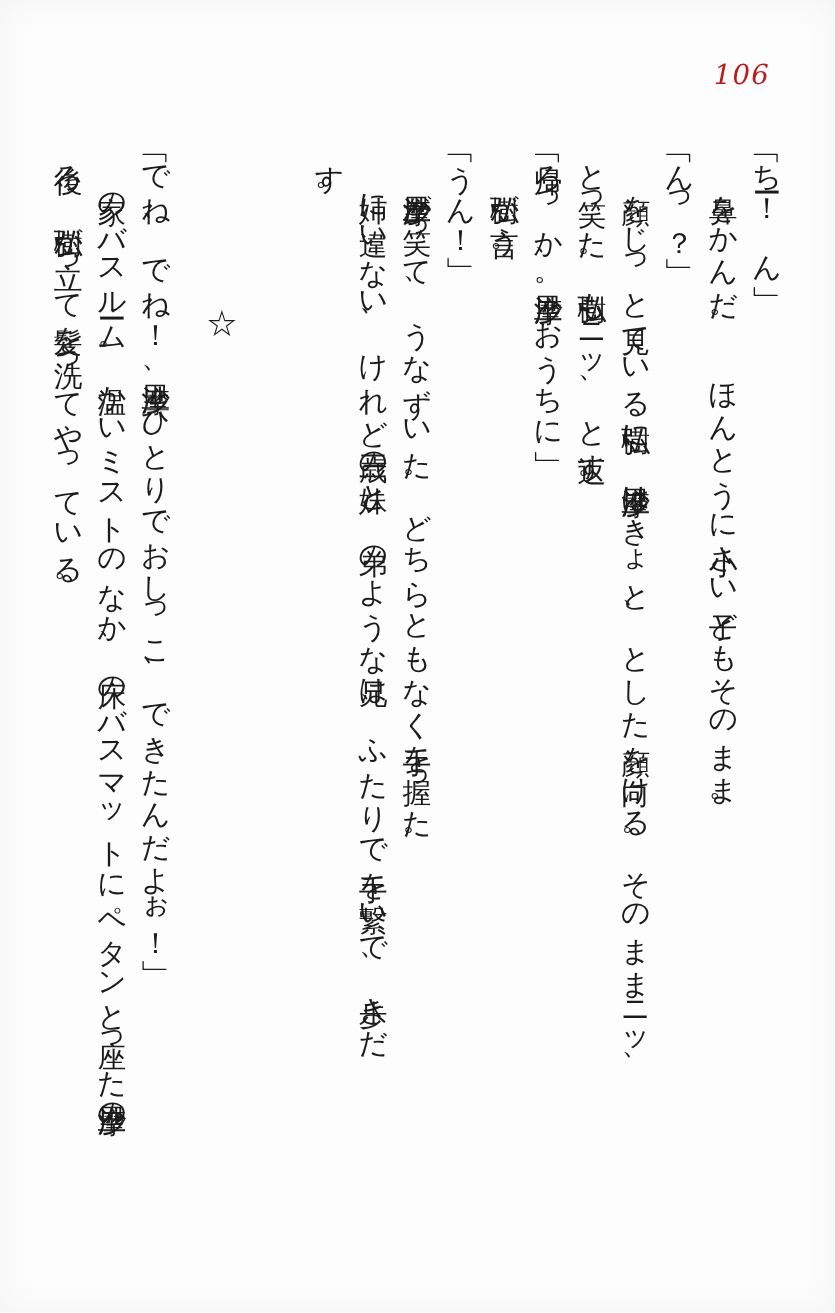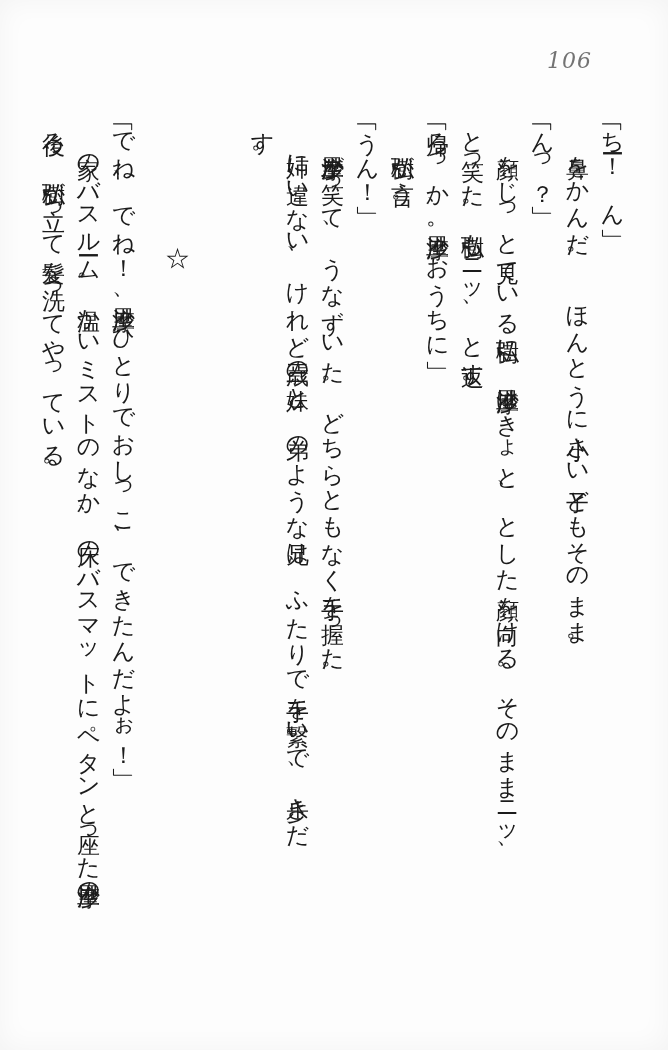--- a/index.html
+++ b/index.html
@@ -14,24 +14,24 @@
     width: 668px;
     height: 1050px;
     background: #fdfdfd;
     overflow: hidden;
     
     box-shadow: inset 0 0 28px rgba(0,0,0,0.045);
   }
   .page-number {
     position: absolute;
     top: 48px;
-    right: 76px;
+    right: 52px;
     font-size: 22px;
     font-style: italic;
-    color: #737373;
+    color: #b91c1c;
     letter-spacing: 1px;
   }
   .text-block {
     position: absolute;
     top: 116px;
     right: 38px;
     width: 596px;
     height: 886px;
     writing-mode: vertical-rl;
     -webkit-writing-mode: vertical-rl;

